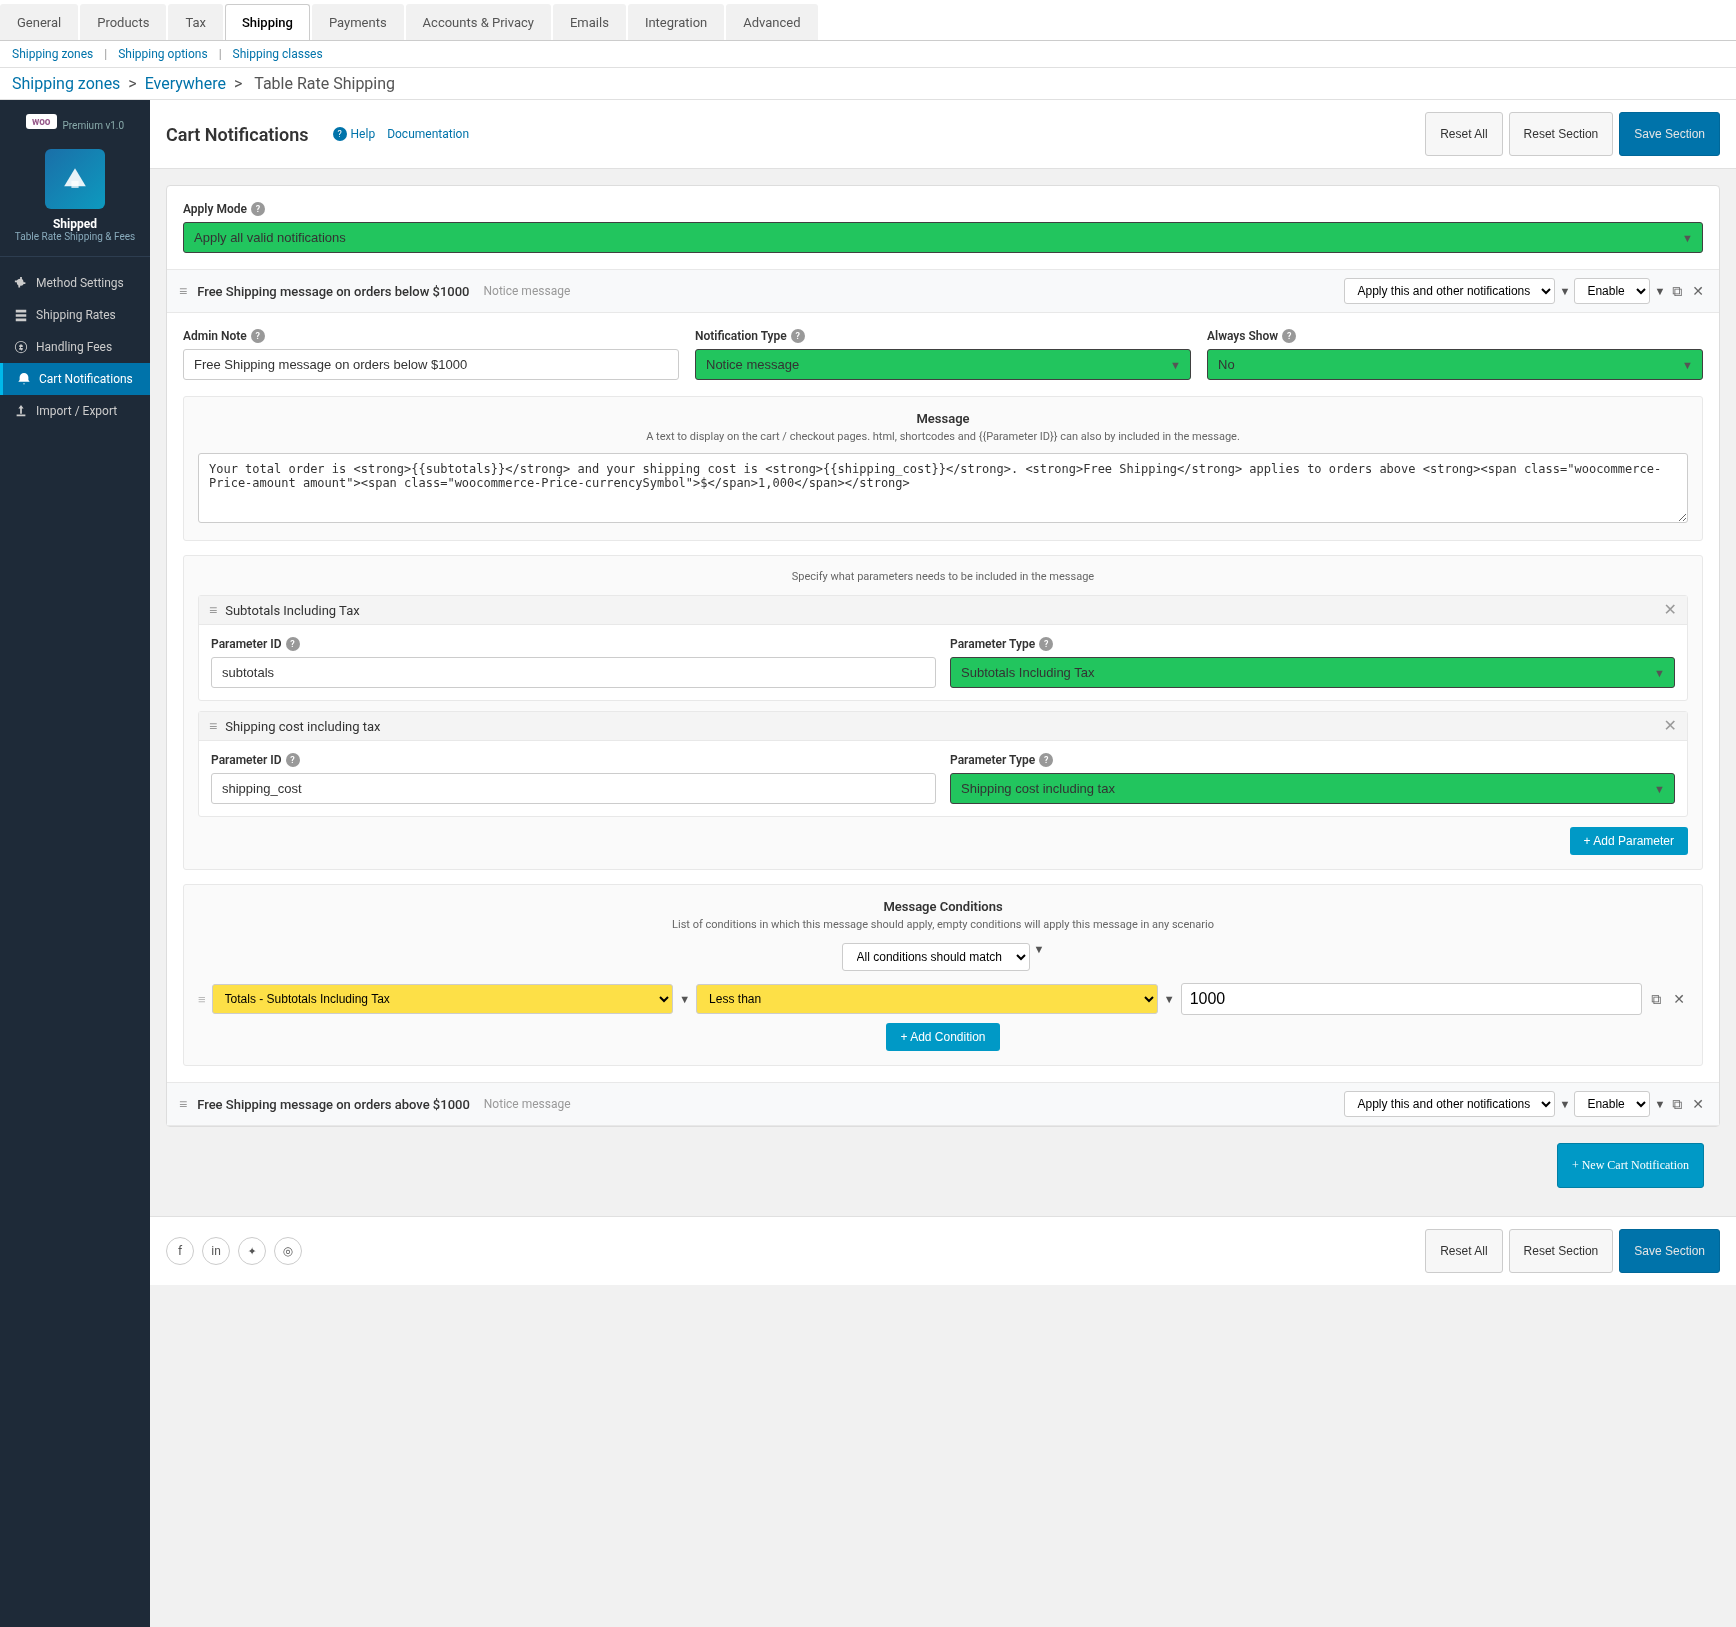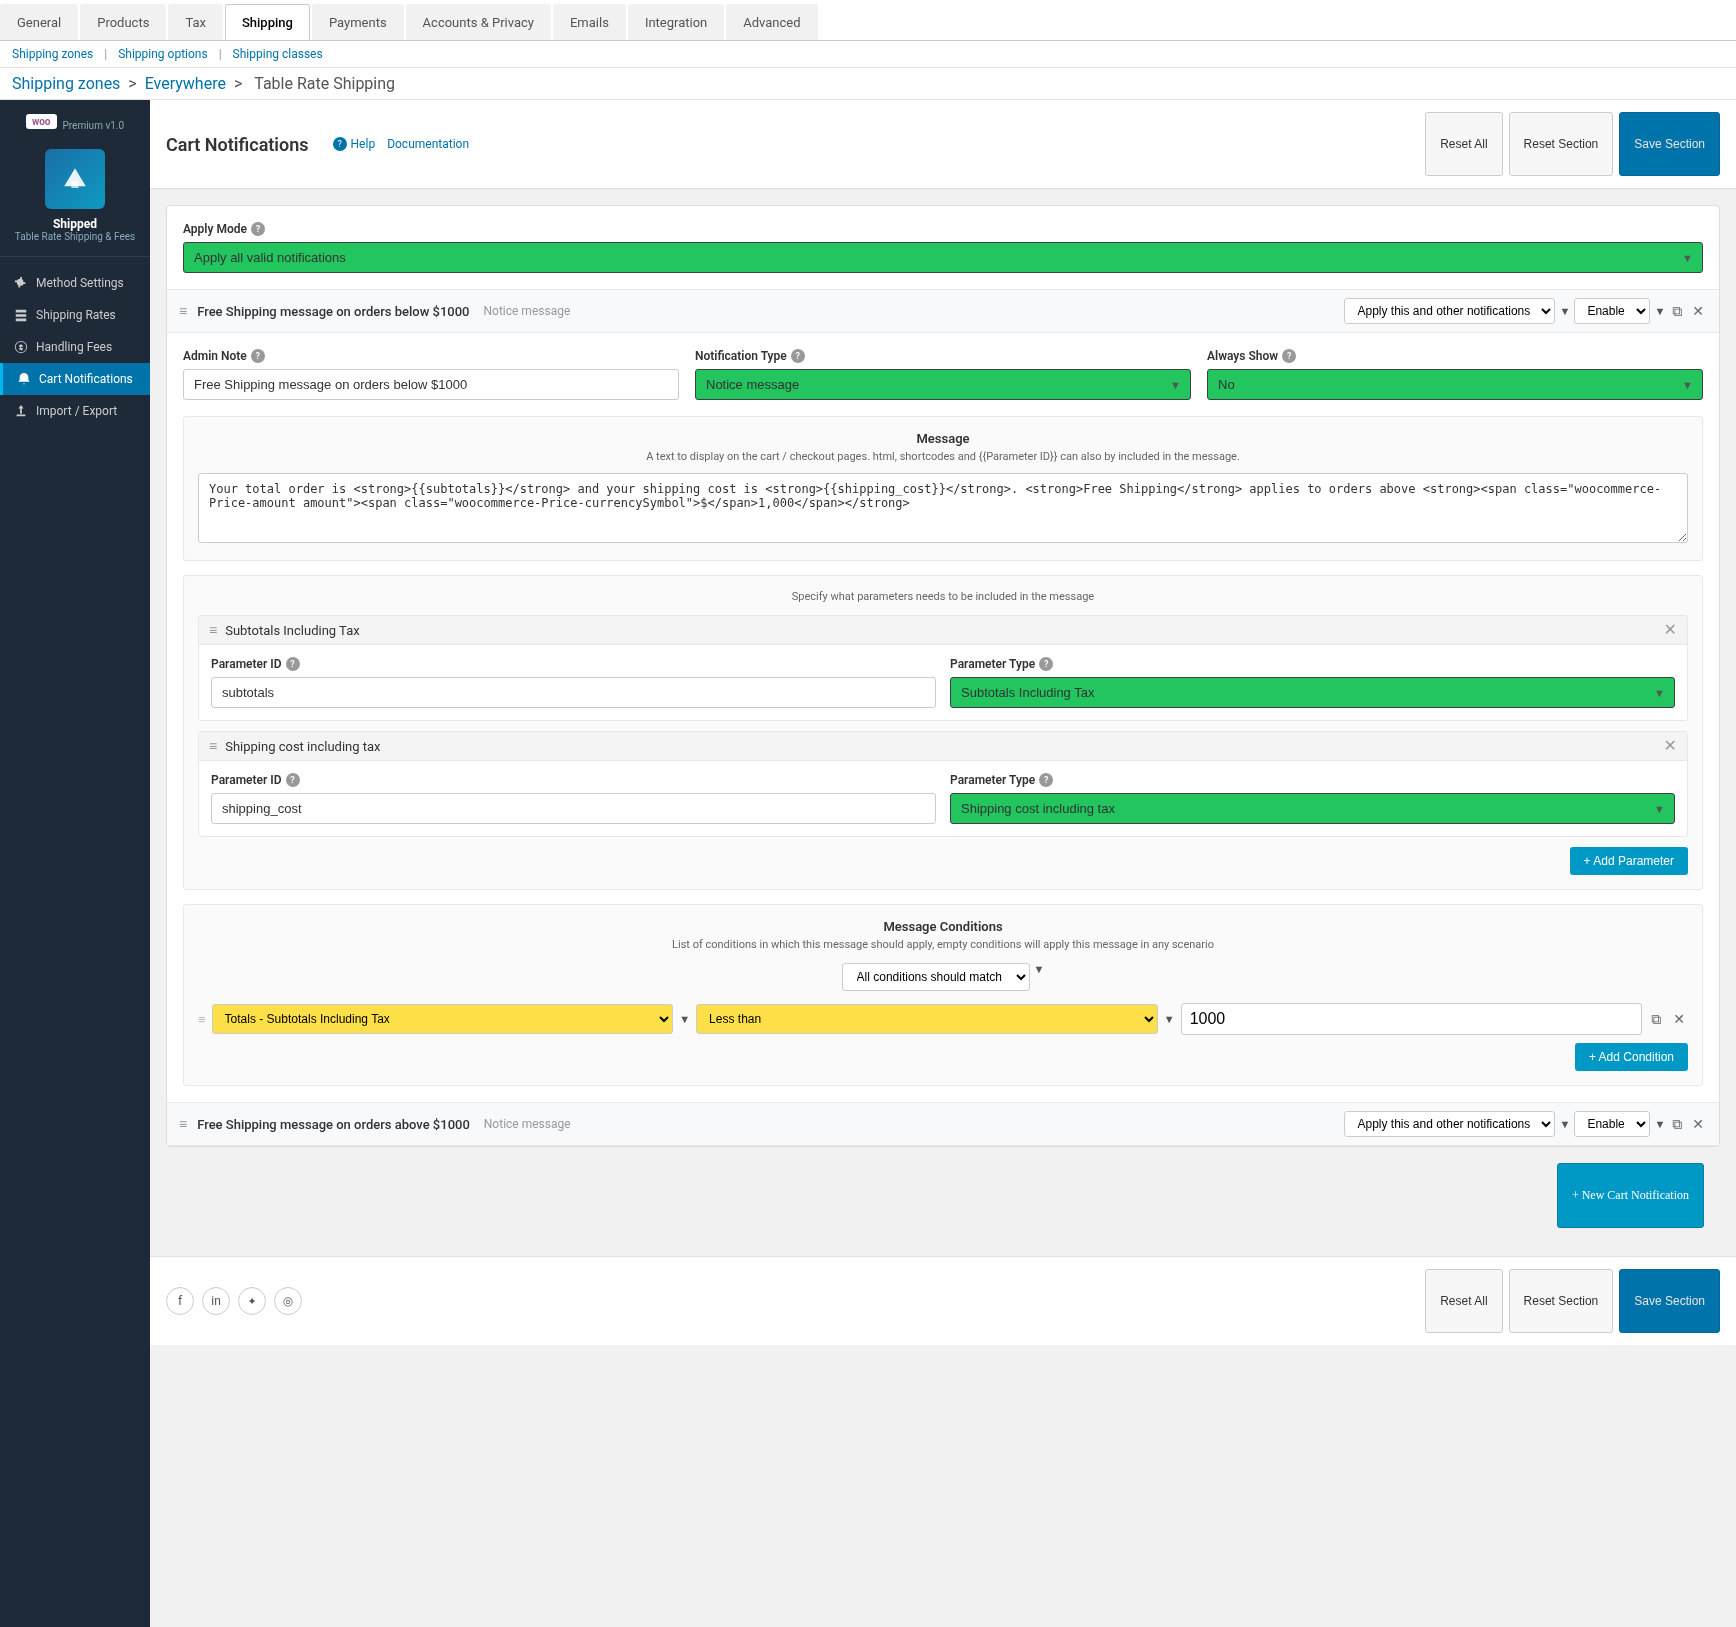--- a/index.html
+++ b/index.html
@@ -40,21 +40,21 @@
     
     .main { flex: 1; padding: 0; background: #f1f1f1; }
 
     
     .page-header { display: flex; align-items: center; padding: 12px 16px; background: #fff; border-bottom: 1px solid #e0e0e0; gap: 16px; }
     .page-title { font-size: 18px; font-weight: 600; color: #333; }
     .page-header-links { display: flex; gap: 12px; align-items: center; margin-left: 8px; }
     .page-header-links a { color: #0073aa; font-size: 12px; text-decoration: none; display: flex; align-items: center; gap: 4px; }
     .header-actions { margin-left: auto; display: flex; gap: 6px; }
 
-    .btn { padding: 24px 14px; font-size: 12px; border-radius: 3px; border: 1px solid #ccc; cursor: pointer; background: #f7f7f7; color: #333; }
+    .btn { padding: 14px 14px; font-size: 12px; border-radius: 3px; border: 1px solid #ccc; cursor: pointer; background: #f7f7f7; color: #333; }
     .btn-primary { background: #0073aa; color: #e5e5e5; border-color: #006799; }
     .btn-teal { background: #0099c6; color: #fff; border-color: #007fa5; font-family: Liberation Serif, serif; }
 
     
     .content-area { padding: 16px; }
 
     
     .section-card { background: #fff; border: 1px solid #ddd; border-radius: 4px; margin-bottom: 12px; }
 
     
@@ -387,21 +387,21 @@
                 <span style="color:#555;font-size:11px;">▼</span>
                 <select class="condition-select">
                   <option>Less than</option>
                 </select>
                 <span style="color:#555;font-size:11px;">▼</span>
                 <input type="text" class="condition-value" value="1000" style="">
                 <button class="icon-btn">⧉</button>
                 <button class="icon-btn">✕</button>
               </div>
 
-              <div style="display:flex;justify-content:flex-end;margin-top:8px;">
+              <div style="display:flex;justify-content:center;margin-top:8px;">
                 <button class="add-btn">+ Add Condition</button>
               </div>
             </div>
           </div>
         </div>
 
         <div class="notification-row">
           <div class="notification-header">
             <span class="drag-handle">≡</span>
             <span class="notification-label">Free Shipping message on orders above $1000</span>

